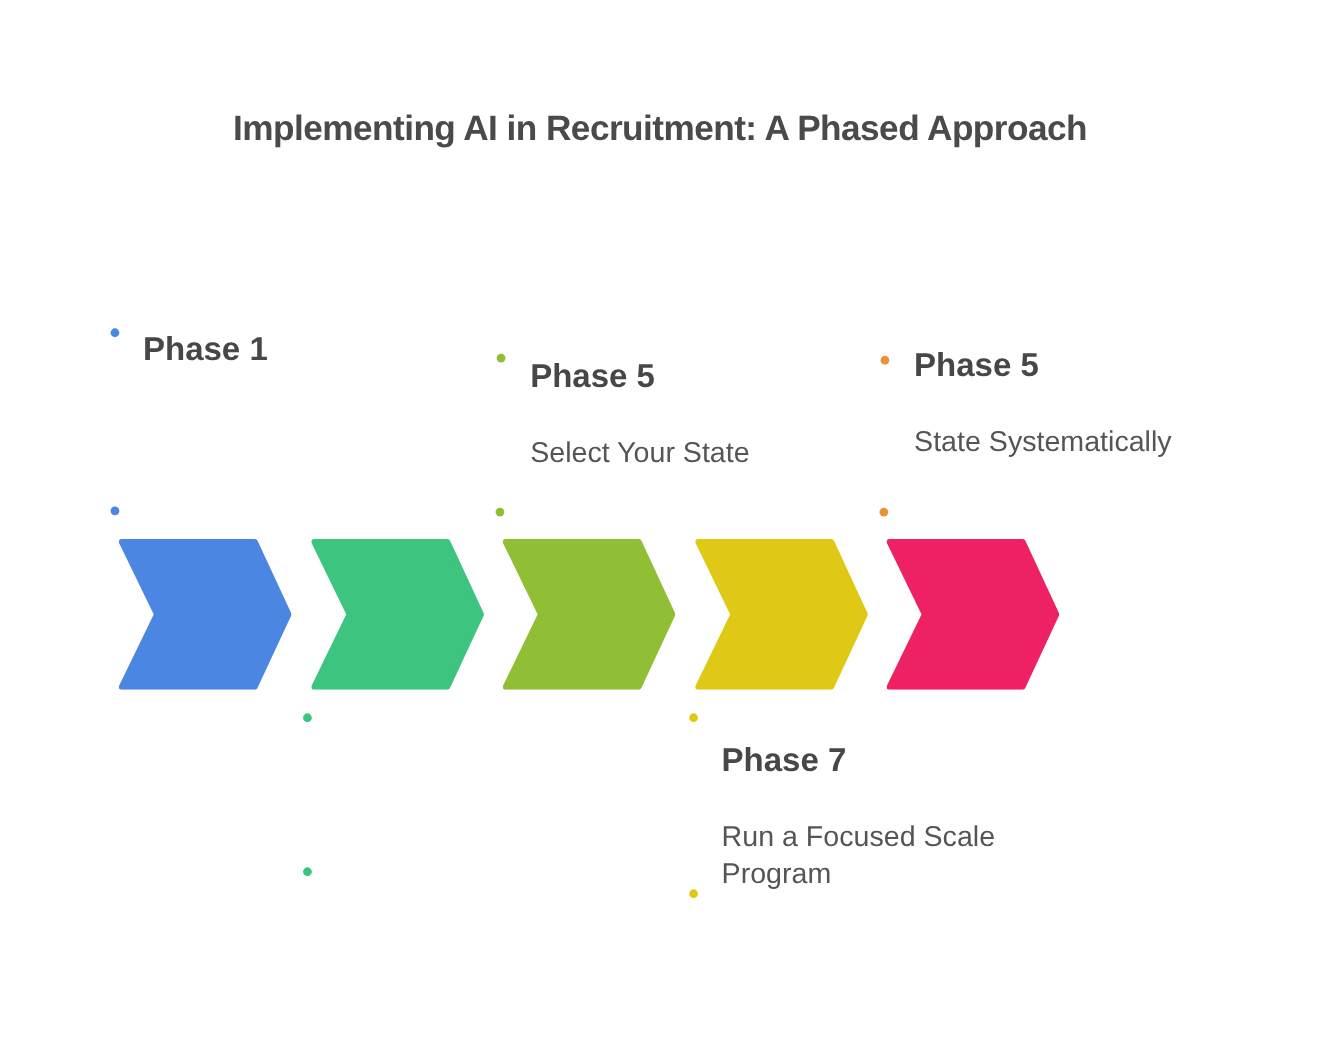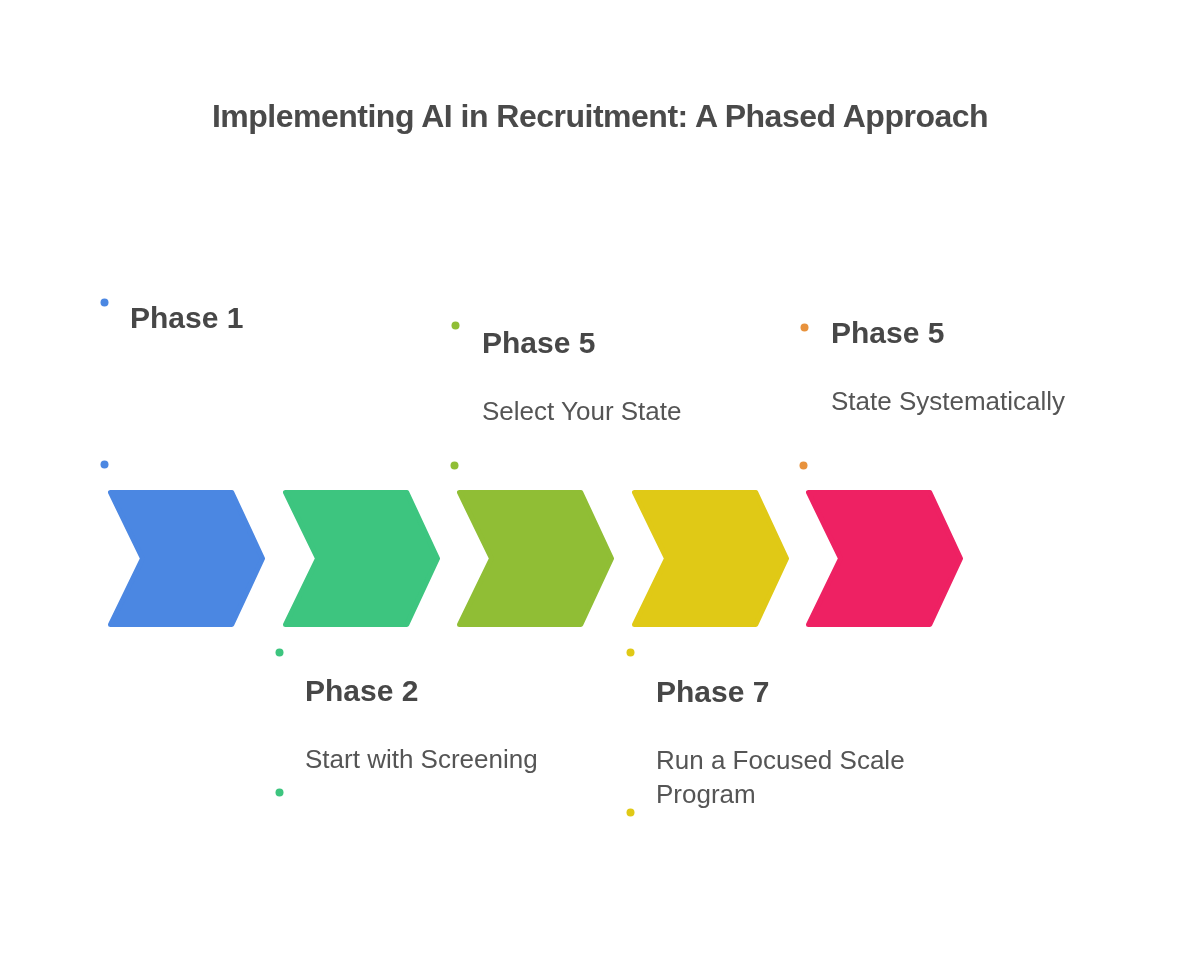--- a/index.html
+++ b/index.html
@@ -74,24 +74,20 @@
     <h2>Phase 1</h2>
   </div>
   <div class="phase-label pl-3">
     <h2>Phase 5</h2>
     <p>Select Your State</p>
   </div>
   <div class="phase-label pl-5">
     <h2>Phase 5</h2>
     <p>State Systematically</p>
   </div>
-  <div class="phase-label pl-2">
-    <h2>Phase 2</h2>
-    <p>Start with Screening</p>
-  </div>
   <div class="phase-label pl-4">
     <h2>Phase 7</h2>
     <p>Run a Focused Scale Program</p>
   </div>
 
   <svg class="chev c-1" viewBox="0 0 157 137">
     <polygon points="2.5,2.5 123.8,2.5 154.5,68.5 123.8,134.5 2.5,134.5 34.5,68.5" stroke-width="5" stroke-linejoin="round" fill="#4b87e2" stroke="#4b87e2"></polygon>
   </svg>
   <svg class="chev c-2" viewBox="0 0 157 137">
     <polygon points="2.5,2.5 123.8,2.5 154.5,68.5 123.8,134.5 2.5,134.5 34.5,68.5" stroke-width="5" stroke-linejoin="round" fill="#3dc57f" stroke="#3dc57f"></polygon>

